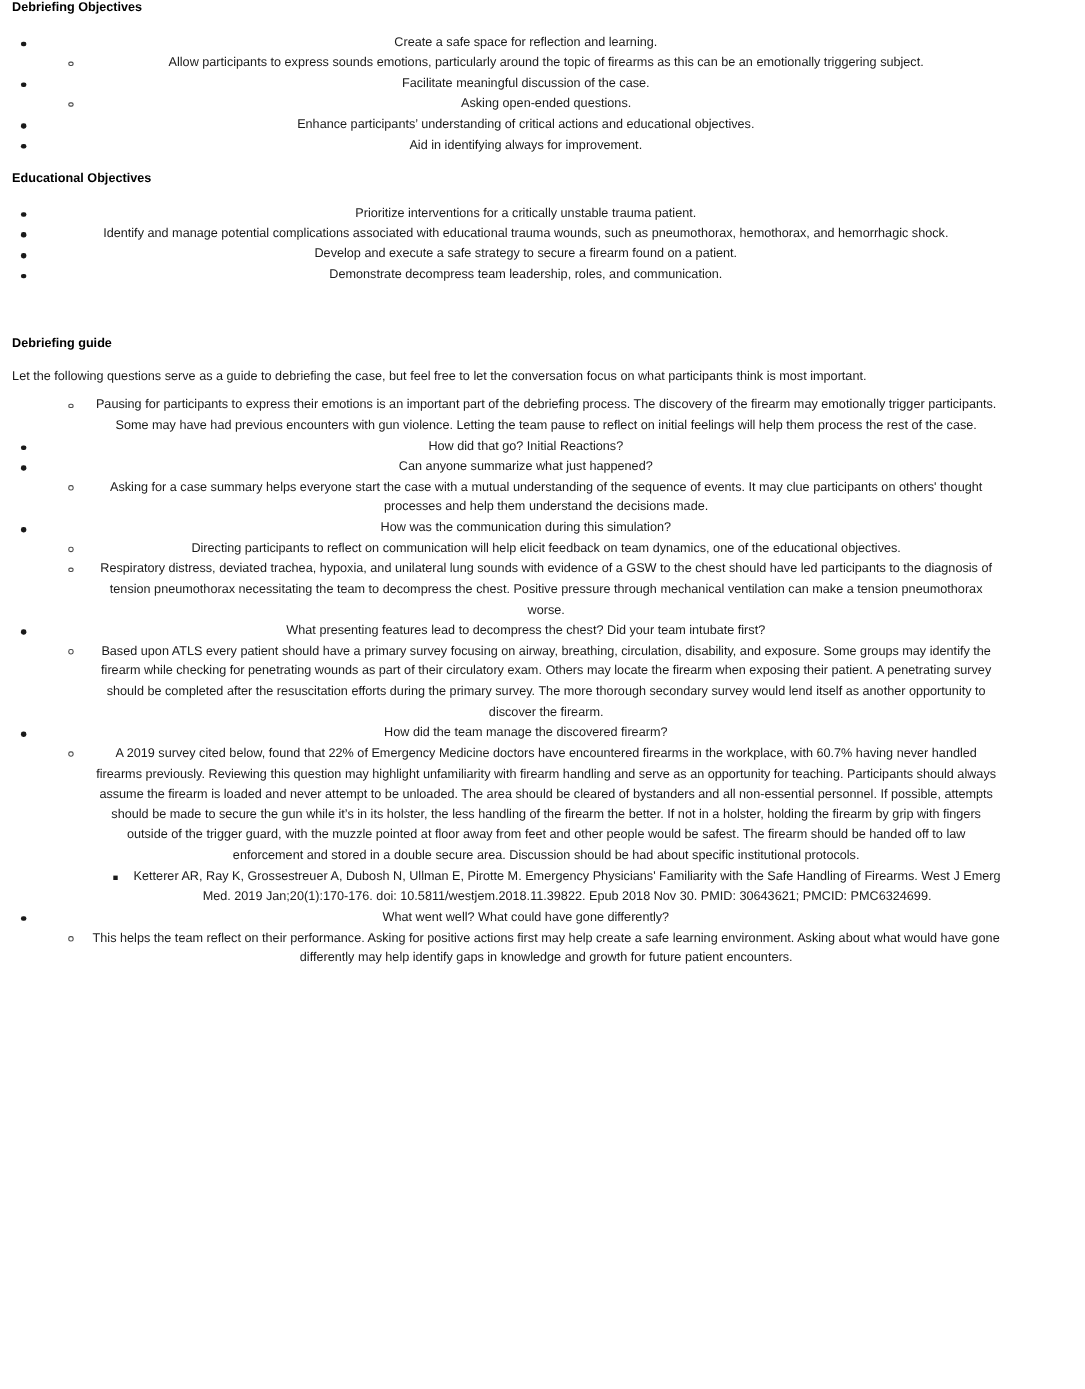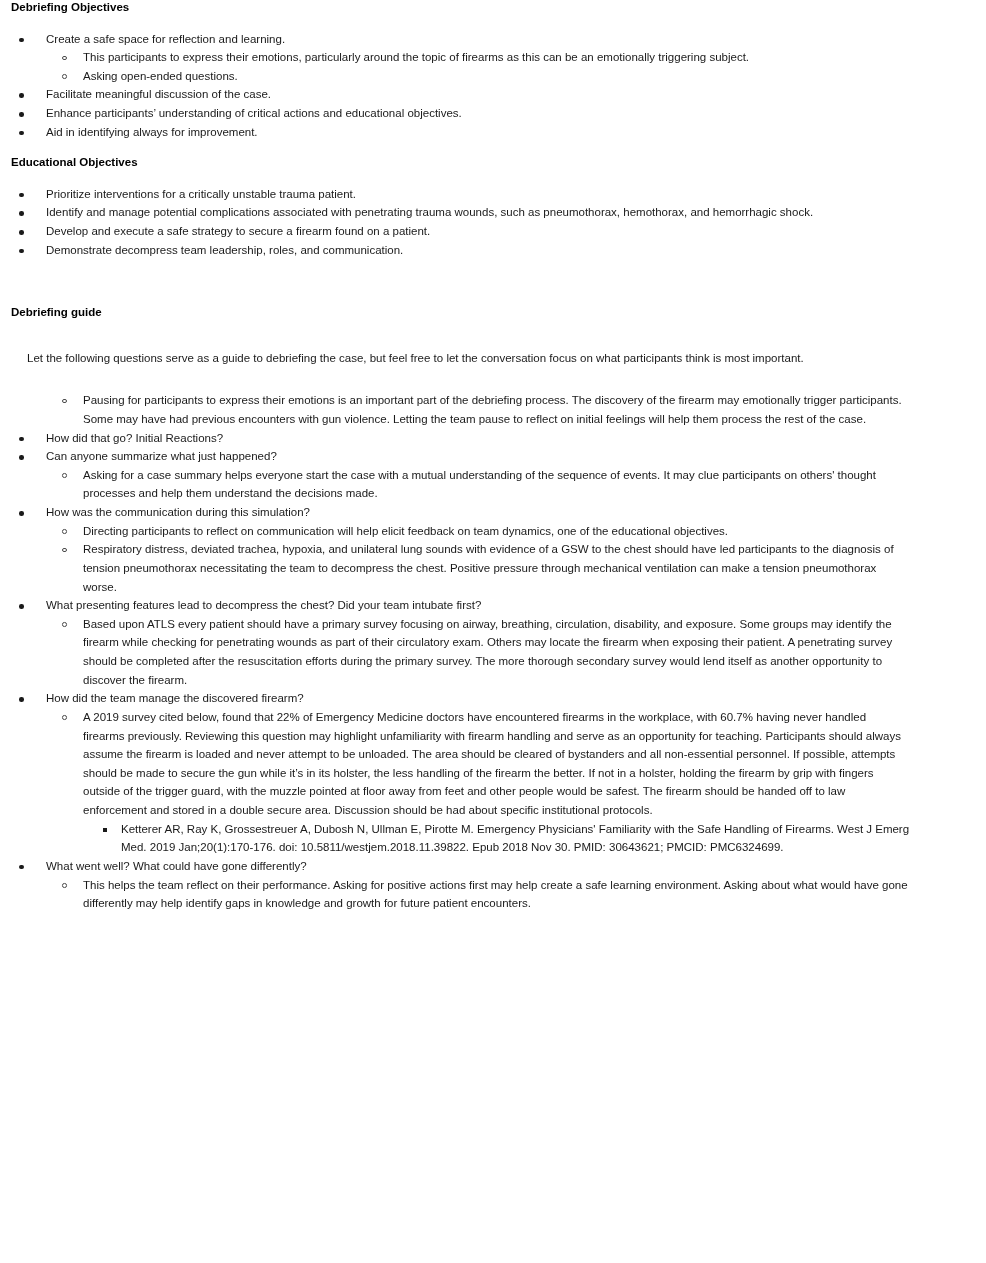--- a/index.html
+++ b/index.html
@@ -23,27 +23,28 @@
     font-size: 11.5px;
     font-weight: bold;
     line-height: 1.35;
     margin: 0;
     padding: 0;
     color: #000000;
   }
   .body-line {
     font-size: 11.5px;
     line-height: 1.35;
-    margin: 16px;
+    margin: 0;
     color: #1a1a1a;
   }
   ul.lvl {
     list-style: none;
     margin: 0;
     padding: 0;
+    text-align: center;
   }
   li.item {
     position: relative;
     font-size: 11.5px;
     line-height: 1.62;
     color: #1a1a1a;
   }
   
   li.l1 {
     padding-left: 30px;
@@ -96,34 +97,34 @@
 </style>
 </head>
 <body>
 
 <div class="page">
 
   <h2 class="section-heading">Debriefing Objectives</h2>
   <div class="gap-md"></div>
   <ul class="lvl">
     <li class="item l1">Create a safe space for reflection and learning.</li>
-    <li class="item l2">This participants to express their emotions, particularly around the topic of firearms as this can be an emotionally triggering subject.</li>
+    <li class="item l2">Allow participants to express sounds emotions, particularly around the topic of firearms as this can be an emotionally triggering subject.</li>
+    <li class="item l1">Facilitate meaningful discussion of the case.</li>
     <li class="item l2">Asking open-ended questions.</li>
-    <li class="item l1">Facilitate meaningful discussion of the case.</li>
     <li class="item l1">Enhance participants’ understanding of critical actions and educational objectives.</li>
     <li class="item l1">Aid in identifying always for improvement.</li>
   </ul>
 
   <div class="gap-md"></div>
 
   <h2 class="section-heading">Educational Objectives</h2>
   <div class="gap-md"></div>
   <ul class="lvl">
     <li class="item l1">Prioritize interventions for a critically unstable trauma patient.</li>
-    <li class="item l1">Identify and manage potential complications associated with penetrating trauma wounds, such as pneumothorax, hemothorax, and hemorrhagic shock.</li>
+    <li class="item l1">Identify and manage potential complications associated with educational trauma wounds, such as pneumothorax, hemothorax, and hemorrhagic shock.</li>
     <li class="item l1">Develop and execute a safe strategy to secure a firearm found on a patient.</li>
     <li class="item l1">Demonstrate decompress team leadership, roles, and communication.</li>
   </ul>
 
   <div class="gap-lg"></div>
 
   <h2 class="section-heading">Debriefing guide</h2>
   <div class="gap-md"></div>
   <p class="body-line">Let the following questions serve as a guide to debriefing the case, but feel free to let the conversation focus on what participants think is most important.</p>
   <div class="gap-sm"></div>

